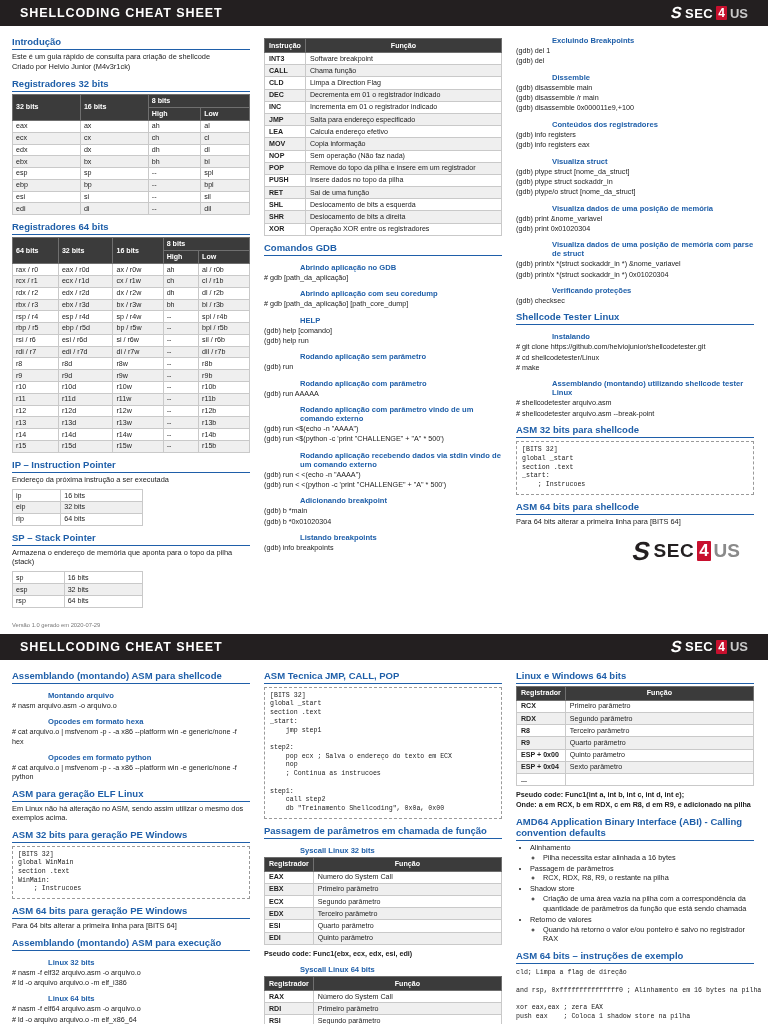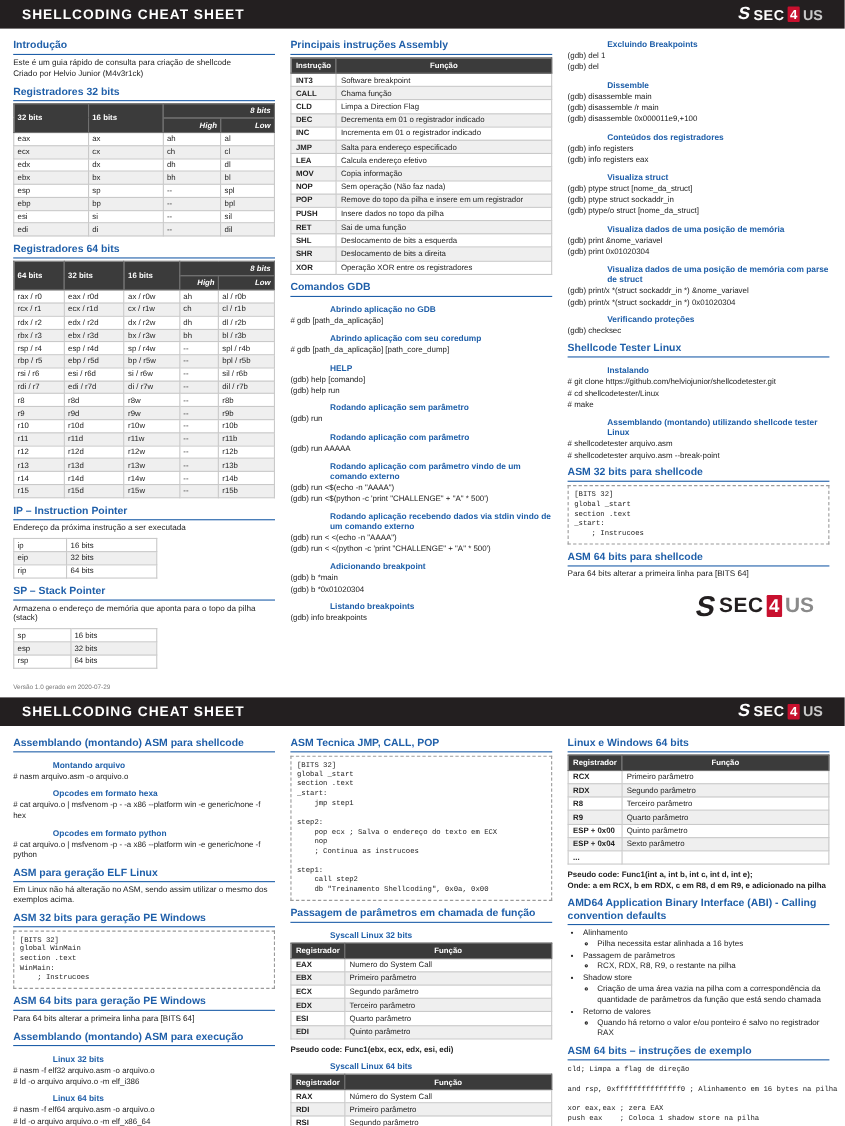--- a/index.html
+++ b/index.html
@@ -82,21 +82,21 @@
     margin: 2px 0 4px 0;
   }
   table.reg th {
     background: #3b3b3b;
     color: #fff;
     font-weight: bold;
     border: 1px solid #6f6f6f;
     padding: 2px 3px;
     text-align: left;
   }
-  table.reg th.ctr { text-align: right; font-style: italic; }
+  table.reg th.ctr { text-align: left; }
   table.reg td {
     border: 1px solid #c9c9c9;
     padding: 1.4px 3px;
     background: #fff;
     color: #222;
   }
   table.reg tr.alt td { background: #efefef; }
   table.instr {
     border-collapse: collapse;
     width: 100%;
@@ -398,21 +398,20 @@
                 <td>rsp</td>
                 <td>64 bits</td>
               </tr>
         </tbody>
           </table>
       </div>
     </div>
 
     <div class="col">
       <div class="blk">
-        <h2 class="sec-title">Principais instruções Assembly</h2>
         <table class="instr">
           <tbody>
               <tr>
             <th>Instrução</th>
             <th>Função</th>
           </tr>
           <tr>
                 <td class="mn">INT3</td>
                 <td>Software breakpoint</td>
               </tr>

